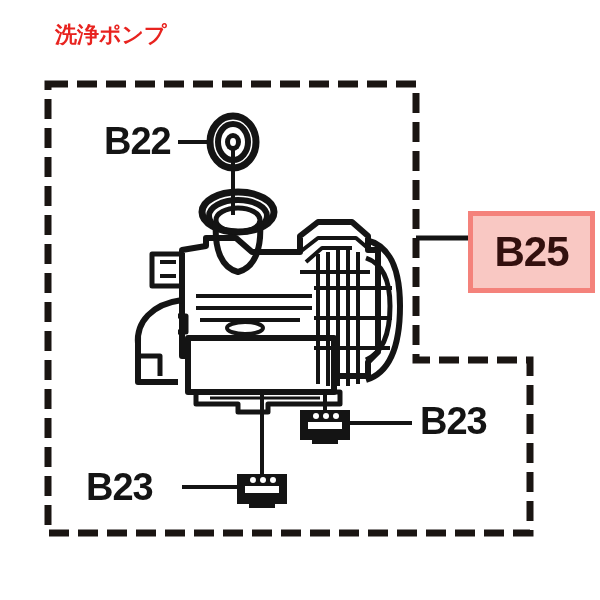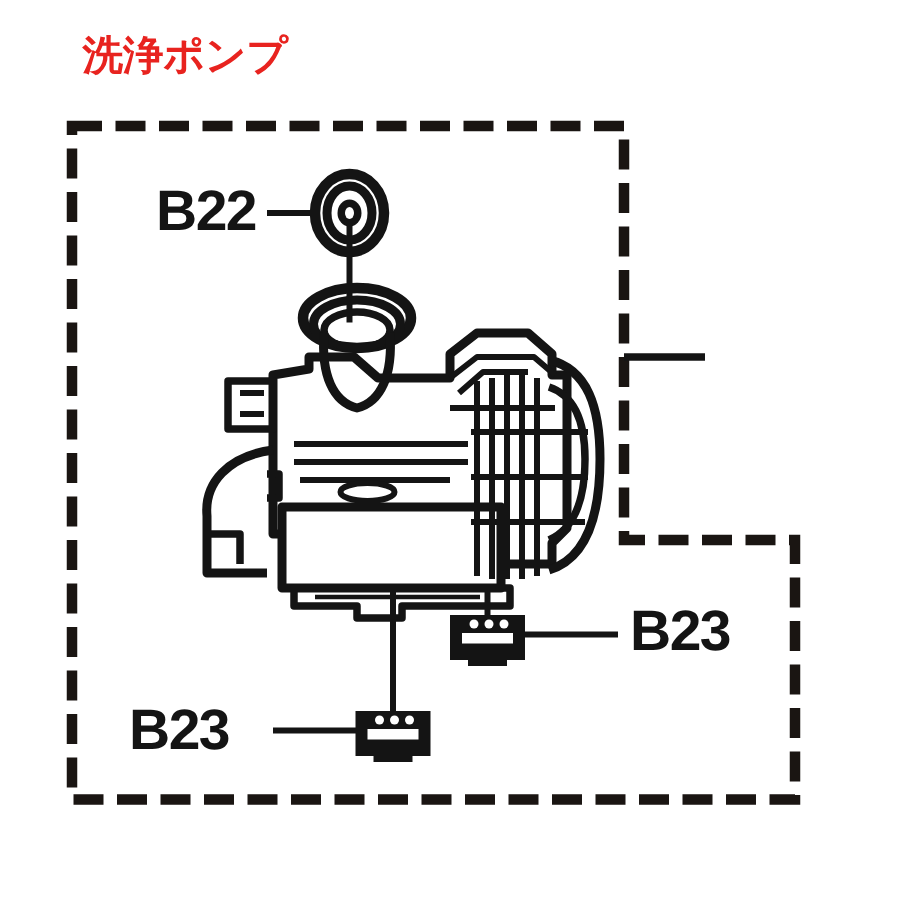--- a/index.html
+++ b/index.html
@@ -14,21 +14,21 @@
     position: relative;
     width: 600px;
     height: 600px;
     background: #ffffff;
     overflow: hidden;
   }
   #diagram-title {
     position: absolute;
     left: 55px;
     top: 24px;
-    font-size: 27px;
+    font-size: 22px;
     font-weight: bold;
     letter-spacing: 0px;
     color: #e8231f;
     white-space: nowrap;
     line-height: 1;
   }
   .svg-layer {
     position: absolute;
     left: 0;
     top: 0;
@@ -174,14 +174,17 @@
     </g>
 
   </svg>
 
   <div class="part-label" id="label-b22">B22</div>
 
   <div class="part-label" id="label-b23-right">B23</div>
 
   <div class="part-label" id="label-b23-left">B23</div>
 
+  <div id="highlight-b25">
+    <span id="label-b25">B25</span>
+  </div>
 
 </div>
 
 </body></html>

